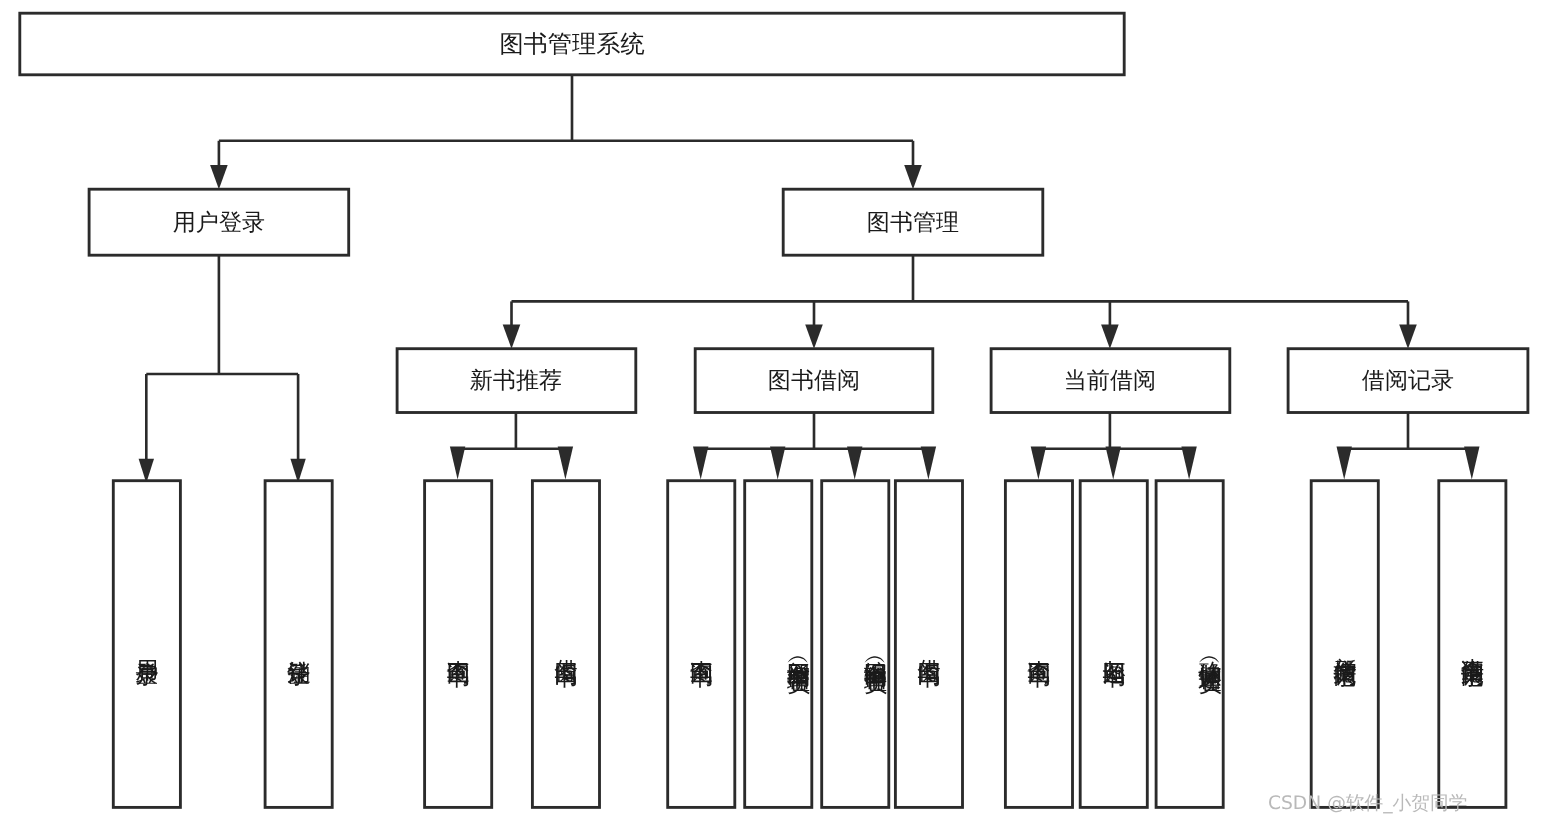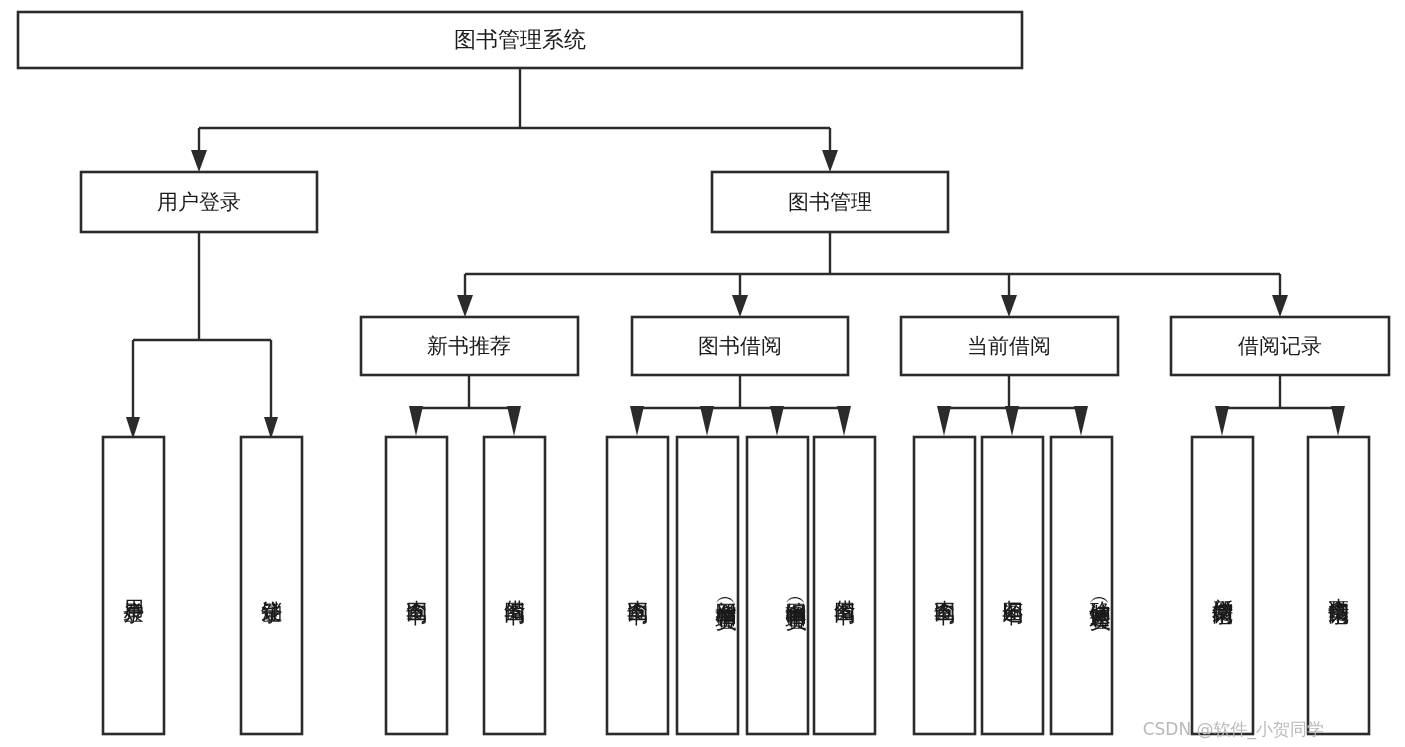--- a/index.html
+++ b/index.html
@@ -66,21 +66,21 @@
     letter-spacing: 1.5px;
     white-space: nowrap;
     text-align: center;
     display: flex;
     align-items: center;
     justify-content: center;
     pointer-events: none;
   }
   .watermark {
     position: absolute;
-    right: 20px;
+    right: 10px;
     bottom: 6px;
     font-family: "DejaVu Sans", "Liberation Sans", sans-serif;
     font-size: 17px;
     color: #b9b9b9;
     white-space: nowrap;
   }
 </style>
 </head>
 <body>
 

